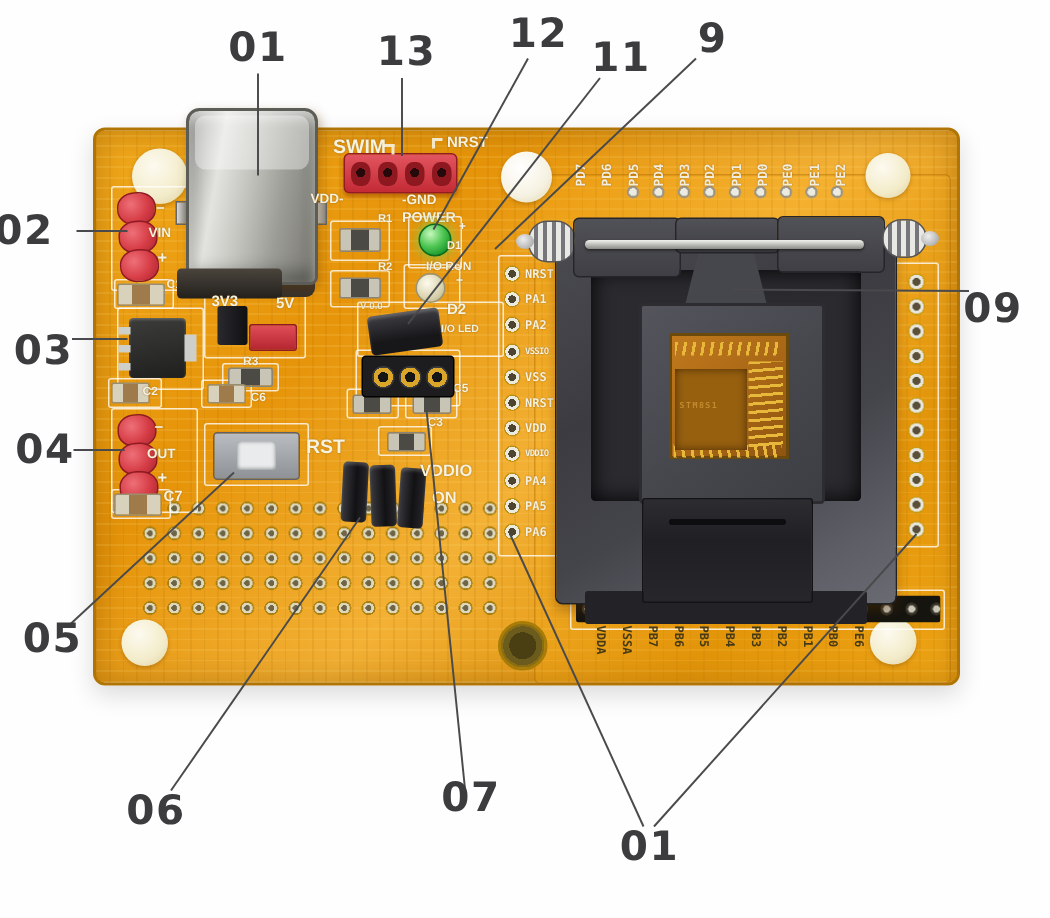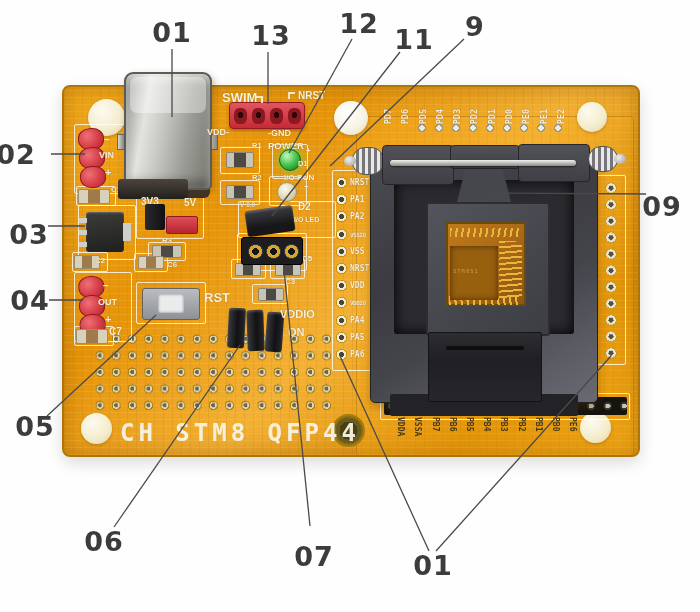--- a/index.html
+++ b/index.html
@@ -344,21 +344,20 @@
   <div class="flap-slot"></div>
   <div class="spring" style="left:352px;top:147px;width:32px;height:28px"></div>
   <div class="latch" style="left:382px;top:145px;width:72px;height:40px"></div>
   <div class="latch" style="left:450px;top:145px;width:70px;height:24px"></div>
   <div class="latch" style="left:518px;top:144px;width:72px;height:38px"></div>
   <div class="spring" style="left:588px;top:146px;width:30px;height:26px"></div>
   <div class="rod"></div>
   <div class="knob" style="left:344px;top:156px;width:12px;height:10px"></div>
   <div class="knob" style="left:614px;top:154px;width:12px;height:10px"></div>
 
-  <div class="title">CH STM8 QFP44</div>
 
   <svg id="leads" width="700" height="612">
     <g stroke="#4a4a4c" stroke-width="1.3" fill="none">
       <line x1="172" y1="49" x2="172" y2="117"></line>
       <line x1="51" y1="154" x2="85" y2="154"></line>
       <line x1="48" y1="226" x2="85" y2="226"></line>
       <line x1="49" y1="300" x2="83" y2="300"></line>
       <line x1="47" y1="416" x2="156" y2="315"></line>
       <line x1="114" y1="527" x2="240" y2="345"></line>
       <line x1="310" y1="526" x2="284" y2="270"></line>
@@ -371,21 +370,21 @@
       <line x1="268" y1="52" x2="268" y2="104"></line>
     </g>
   </svg>
 
   <div class="co" style="left:172px;top:32px">01</div>
   <div class="co" style="left:16px;top:154px">02</div>
   <div class="co" style="left:29px;top:234px">03</div>
   <div class="co" style="left:30px;top:300px">04</div>
   <div class="co" style="left:35px;top:426px">05</div>
   <div class="co" style="left:104px;top:541px">06</div>
-  <div class="co" style="left:314px;top:556px">07</div>
+  <div class="co" style="left:314px;top:532px">07</div>
   <div class="co" style="left:433px;top:565px">01</div>
   <div class="co" style="left:662px;top:206px">09</div>
   <div class="co" style="left:475px;top:26px">9</div>
   <div class="co" style="left:414px;top:39px">11</div>
   <div class="co" style="left:359px;top:23px">12</div>
   <div class="co" style="left:271px;top:35px">13</div>
 
 </div>
 
 </body></html>

